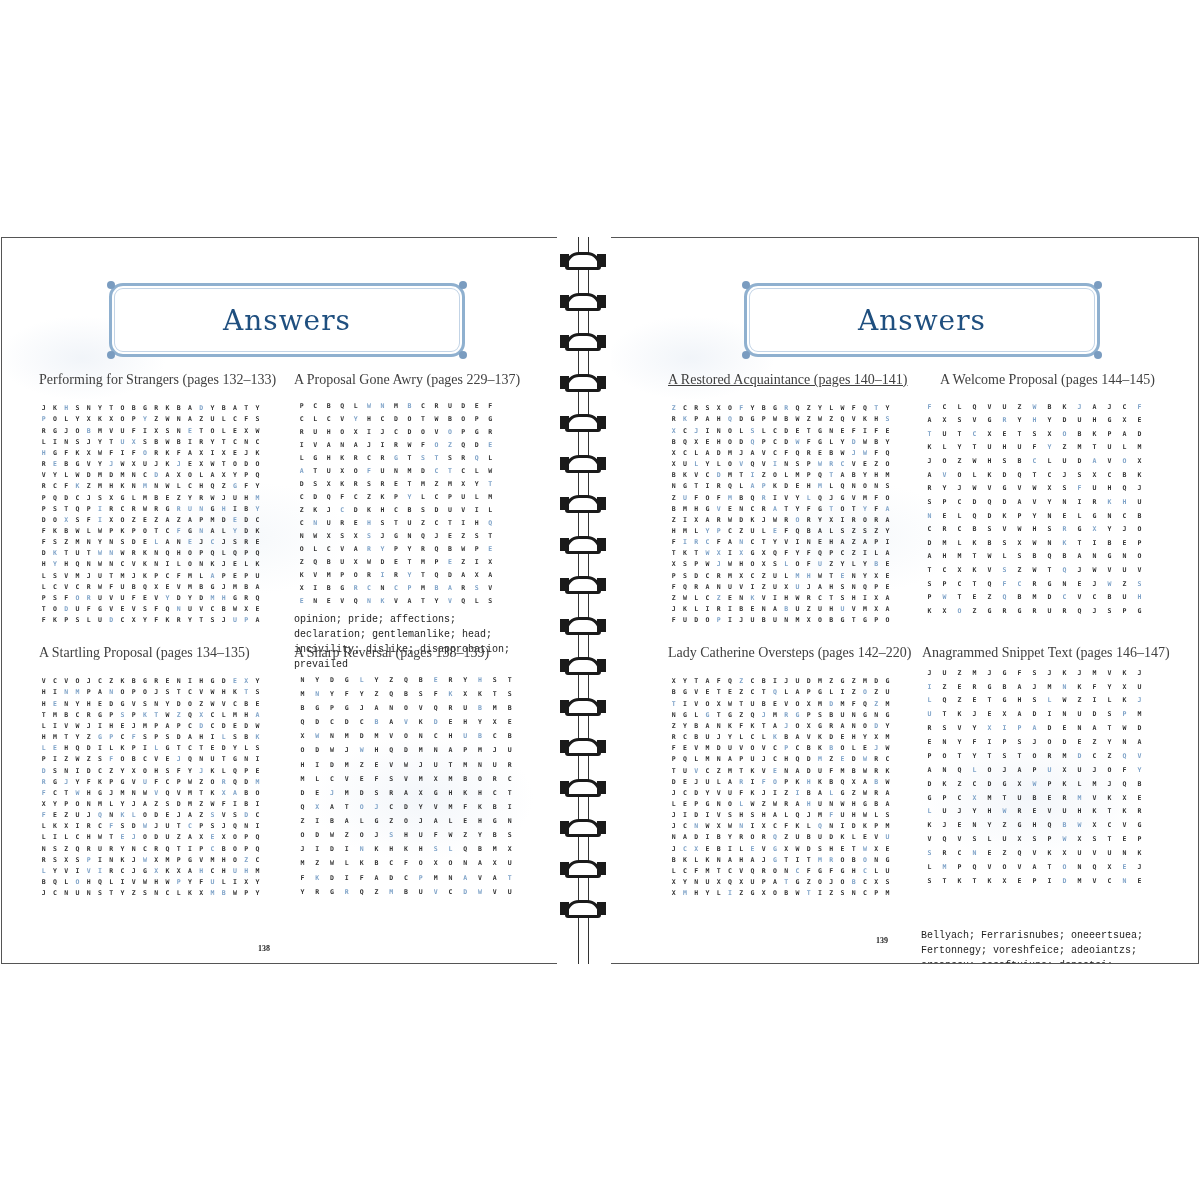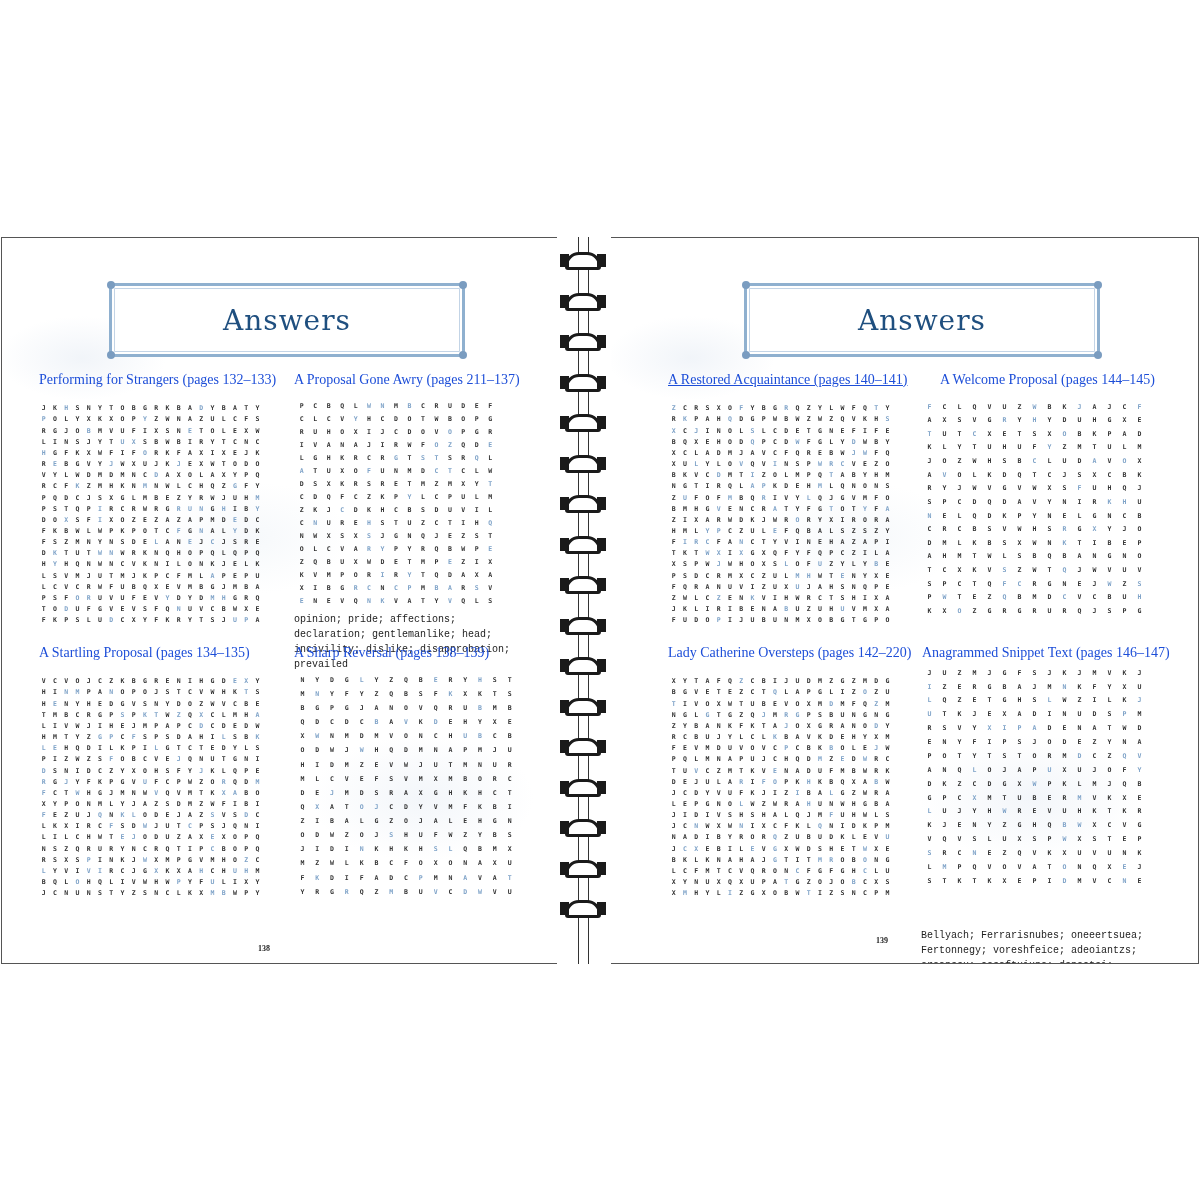--- a/index.html
+++ b/index.html
@@ -7,26 +7,26 @@
   .book{position:absolute;left:0;top:237px;width:1200px;height:727px;}
   .page{position:absolute;top:0;height:725px;background:#fff;border:1px solid #555;overflow:hidden;}
   .page.left{left:1px;width:555px;border-right:none;}
   .page.right{left:611px;width:587px;border-left:none;}
   .page::before{content:"";position:absolute;inset:0;
     background:
       radial-gradient(ellipse 120px 60px at 80px 120px, rgba(215,225,238,.35), transparent 70%),
       radial-gradient(ellipse 160px 90px at 420px 560px, rgba(215,225,238,.3), transparent 70%),
       radial-gradient(ellipse 140px 80px at 250px 300px, rgba(220,230,240,.25), transparent 70%);
     pointer-events:none;}
-  .banner{position:absolute;top:45px;height:68px;border:3px solid #8fb0cf;border-radius:6px;
+  .banner{position:absolute;top:45px;height:68px;border:3px solid #8fb0cf;border-radius:14px;
     box-shadow:inset 0 0 0 2px #fff, inset 0 0 0 3px #c3d4e6;display:flex;align-items:center;justify-content:center;background:#fff;}
   .banner .corner{position:absolute;width:8px;height:8px;background:#7a9cc0;border-radius:50%;}
   .banner .tl{left:-5px;top:-5px}.banner .tr{right:-5px;top:-5px}.banner .bl{left:-5px;bottom:-5px}.banner .br{right:-5px;bottom:-5px}
   .banner-title{font-family:"DejaVu Serif",serif;font-size:28px;color:#1f4f7f;letter-spacing:1px;}
-  .ptitle{position:absolute;font-family:"Liberation Serif",serif;font-size:14px;color:#1d4ed8;white-space:nowrap;}
+  .ptitle{position:absolute;font-family:"Liberation Serif",serif;font-size:14px;color:#404040;white-space:nowrap;}
   .grid{position:absolute;display:grid;font-family:"DejaVu Sans Mono",monospace;font-size:6.5px;color:#333;
     text-align:center;align-items:center;font-weight:bold;}
   .grid span{display:block;line-height:1;}
   .grid .hl{color:#7fa3c8;}
   .words{position:absolute;font-family:Liberation Mono, monospace;font-size:10px;color:#222;line-height:15px;}
   .pnum{position:absolute;font-family:"Liberation Serif",serif;font-size:8px;font-weight:bold;color:#222;}
   .spiral{position:absolute;left:556px;top:0;width:55px;height:727px;}
   .spiral .wire{position:absolute;top:0;bottom:0;width:1px;background:#333;}
   .coil{position:absolute;left:4px;width:46px;height:16px;}
   .coil .end{position:absolute;top:2px;width:9px;height:13px;background:#1a1a1a;}
@@ -444,21 +444,21 @@
         <span>R</span>
         <span>Y</span>
         <span>T</span>
         <span>S</span>
         <span>J</span>
         <span class="hl">U</span>
         <span class="hl">P</span>
         <span>A</span>
       </div>
 
-    <div class="ptitle" style="left:292px;top:134px;">A Proposal Gone Awry (pages 211–137)</div>
+    <div class="ptitle" style="left:292px;top:134px;">A Proposal Gone Awry (pages 229–137)</div>
     <div class="grid" style="left: 293px; top: 162px; width: 202px; height: 208px; grid-template-columns: repeat(15, 1fr); grid-template-rows: repeat(16, 1fr);">
         <span>P</span>
         <span>C</span>
         <span>B</span>
         <span>Q</span>
         <span>L</span>
         <span class="hl">W</span>
         <span class="hl">N</span>
         <span>M</span>
         <span class="hl">B</span>

